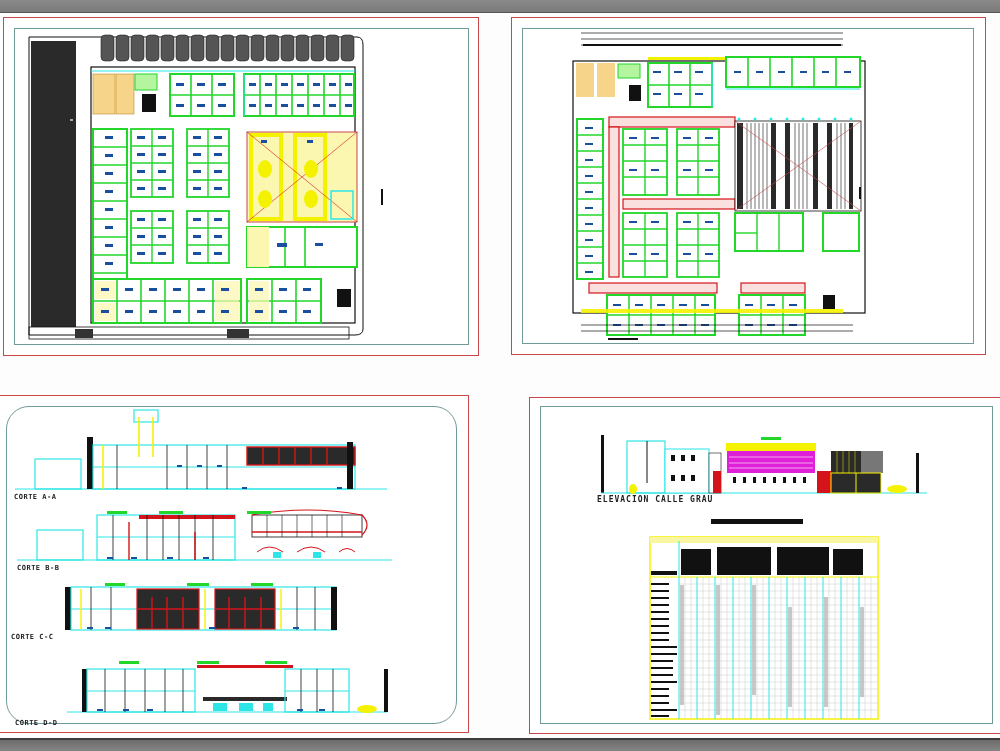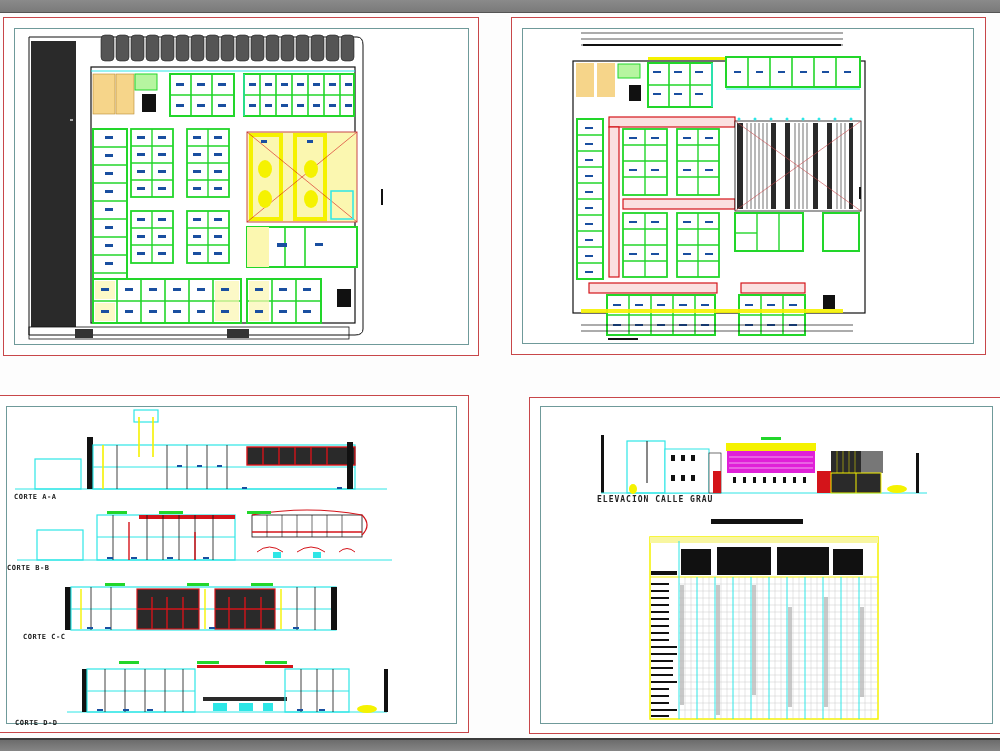--- a/index.html
+++ b/index.html
@@ -457,21 +457,21 @@
           <line x1="58" y1="296" x2="330" y2="296"></line>
           <line x1="58" y1="302" x2="330" y2="302"></line>
         </g>
       <rect x="85" y="309" width="30" height="2" fill="#111"></rect>
       <rect x="336" y="158" width="2" height="12" fill="#111"></rect>
     </svg>
   </div>
 </div>
 
 <div class="sheet" style="left:-2px;top:395px;width:471px;height:338px;">
-  <div class="frame" style="left:7px;top:10px;width:451px;height:318px;">
+  <div class="frame" style="left:7px;top:10px;width:451px;height:318px;border-radius:23px;">
     <svg class="drawing" width="451" height="318" viewBox="0 0 451 318" style="left:0;top:0;">
 
       <g>
         <rect x="28" y="52" width="46" height="30" fill="none" stroke="#2ee6e6" stroke-width="1.2"></rect>
         <line x1="8" y1="82" x2="380" y2="82" stroke="#2ee6e6" stroke-width="1"></line>
         <rect x="80" y="30" width="6" height="52" fill="#111"></rect>
         <rect x="127" y="3" width="24" height="12" fill="none" stroke="#2ee6e6" stroke-width="1.2"></rect>
         <rect x="86" y="38" width="262" height="44" fill="none" stroke="#2ee6e6" stroke-width="1.2"></rect>
         <line x1="86" y1="60" x2="348" y2="60" stroke="#2ee6e6" stroke-width="1"></line>
         <g stroke="#111" stroke-width="0.8">
@@ -632,22 +632,22 @@
         <g fill="#1a4fa0">
             <rect x="90" y="302" width="6" height="2"></rect>
             <rect x="116" y="302" width="6" height="2"></rect>
             <rect x="140" y="302" width="6" height="2"></rect>
             <rect x="290" y="302" width="6" height="2"></rect>
             <rect x="312" y="302" width="6" height="2"></rect>
           </g>
       </g>
     </svg>
     <div class="label" style="left:7px;top:86px;">CORTE A-A</div>
-    <div class="label" style="left:0;top:157px;">CORTE B-B</div>
-    <div class="label" style="left:16px;top:226px;">CORTE C-C</div>
+    <div class="label" style="left:10px;top:157px;">CORTE B-B</div>
+    <div class="label" style="left:4px;top:226px;">CORTE C-C</div>
     <div class="label" style="left:8px;top:306px;margin-top:6px;">CORTE D-D</div>
   </div>
 </div>
 
 <div class="sheet" style="left:529px;top:397px;width:480px;height:337px;">
   <div class="frame" style="left:10px;top:8px;width:453px;height:318px;">
     <svg class="drawing" width="453" height="318" viewBox="0 0 453 318" style="left:0;top:0;">
 
       <g>
         <rect x="60" y="28" width="3" height="58" fill="#111"></rect>

